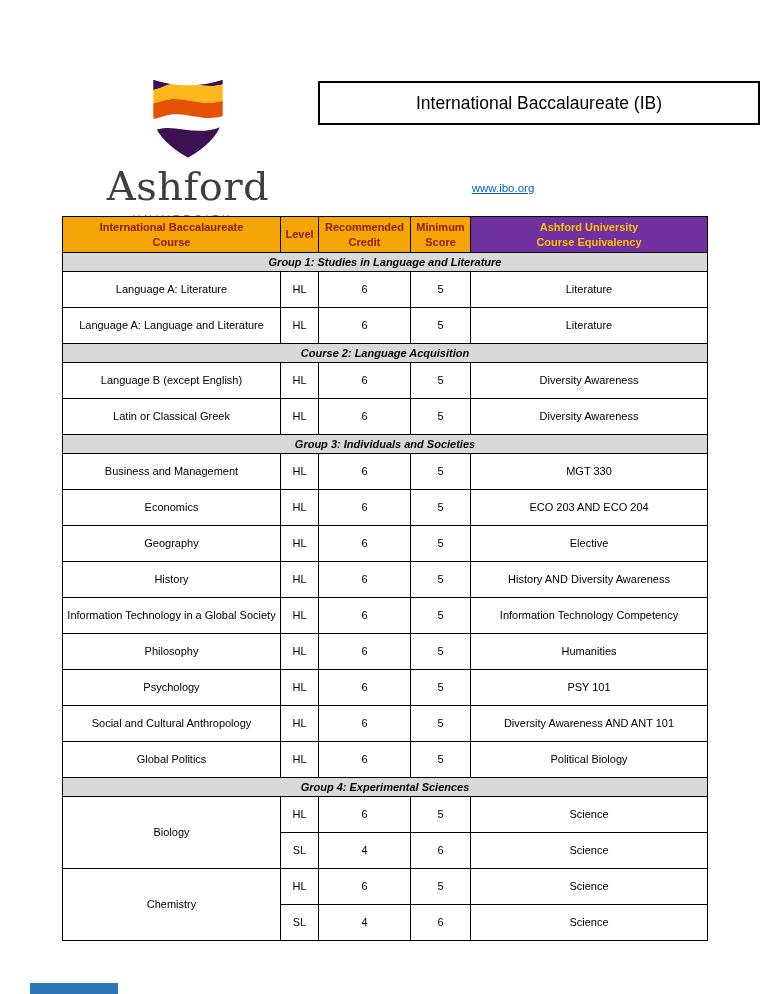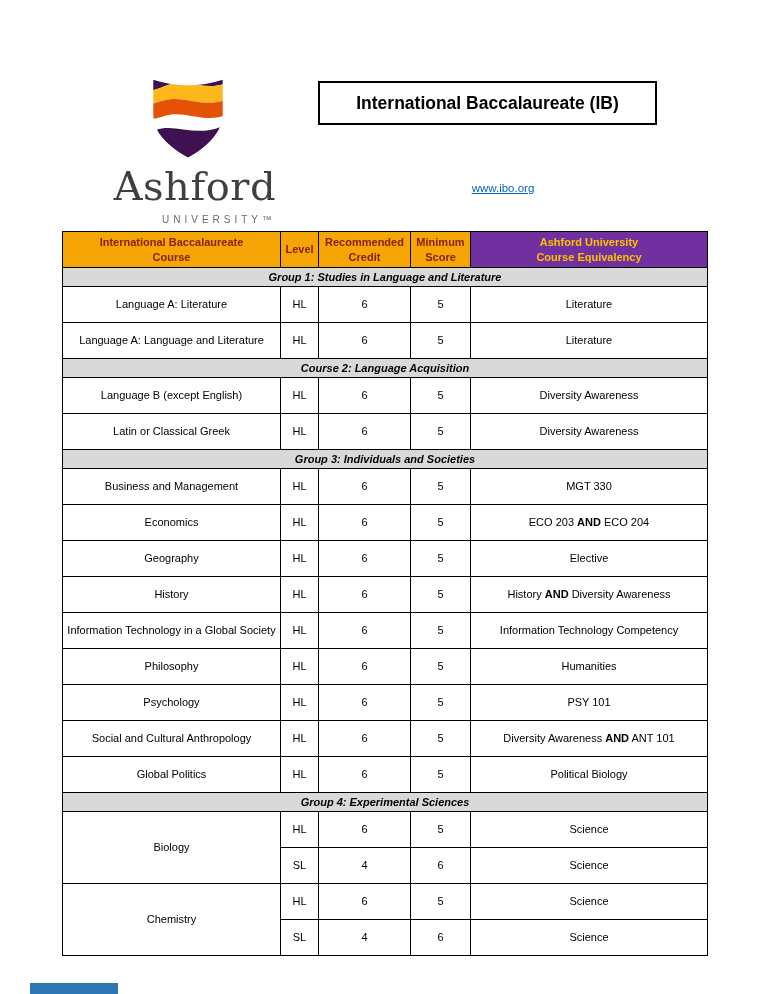--- a/index.html
+++ b/index.html
@@ -9,21 +9,21 @@
     background: #ffffff;
     font-family: "Liberation Sans", sans-serif;
     overflow: hidden;
   }
 
   
   .logo-block {
     position: absolute;
     left: 100px; top: 70px;
     width: 176px;
-    text-align: right;
+    text-align: center;
   }
   .logo-block svg { display: block; margin: 0 auto; }
   .logo-name {
     font-family: "DejaVu Serif", serif;
     font-size: 40px;
     color: #3f3f41;
     line-height: 1.0;
     margin-top: 4px;
     letter-spacing: 0.5px;
   }
@@ -32,44 +32,44 @@
     letter-spacing: 4px;
     color: #6a6a6e;
     margin-top: 8px;
     padding-left: 4px;
   }
 
   
   .title-box {
     position: absolute;
     left: 318px; top: 81px;
-    width: 339px;
+    width: 442px;
     border: 2px solid #000;
     text-align: center;
     padding: 7px 8px;
     font-size: 17.5px;
-    font-weight: bold;
+    font-weight: normal;
     line-height: 1.5;
     color: #000;
   }
   .link-row {
     position: absolute;
     left: 318px; top: 182px;
     width: 370px;
     text-align: center;
     font-size: 11.5px;
   }
   .link-row a {
     color: var(--link-blue, #0563C1);
   }
 
   
   .table-wrap {
     position: absolute;
-    left: 62px; top: 231px; border-radius: 14px;
+    left: 62px; top: 216px; border-radius: 14px;
   }
   table {
     border-collapse: collapse;
     table-layout: fixed;
     width: 645px;
     font-size: 11px;
     color: #000;
     border: 1.5px solid #000;
   }
   col.c-course { width: 218px; }
@@ -95,21 +95,21 @@
   tr.group td {
     background: var(--group-gray, #D9D9D9);
     font-weight: bold;
     font-style: italic;
     height: 19px;
     padding: 1px 4px;
     font-size: 11px;
     margin-left: 7px;
   }
   tr.data td { height: 36px; background: #fff; line-height: 1.35; }
-  .and { font-weight: bold; }
+  .and { font-weight: normal; }
 
   
   .footer-bar {
     position: absolute;
     left: 30px; bottom: 0;
     width: 88px; height: 11px;
     background: var(--footer-bar-blue, #2E75B6);
   }
 </style>
 </head>

